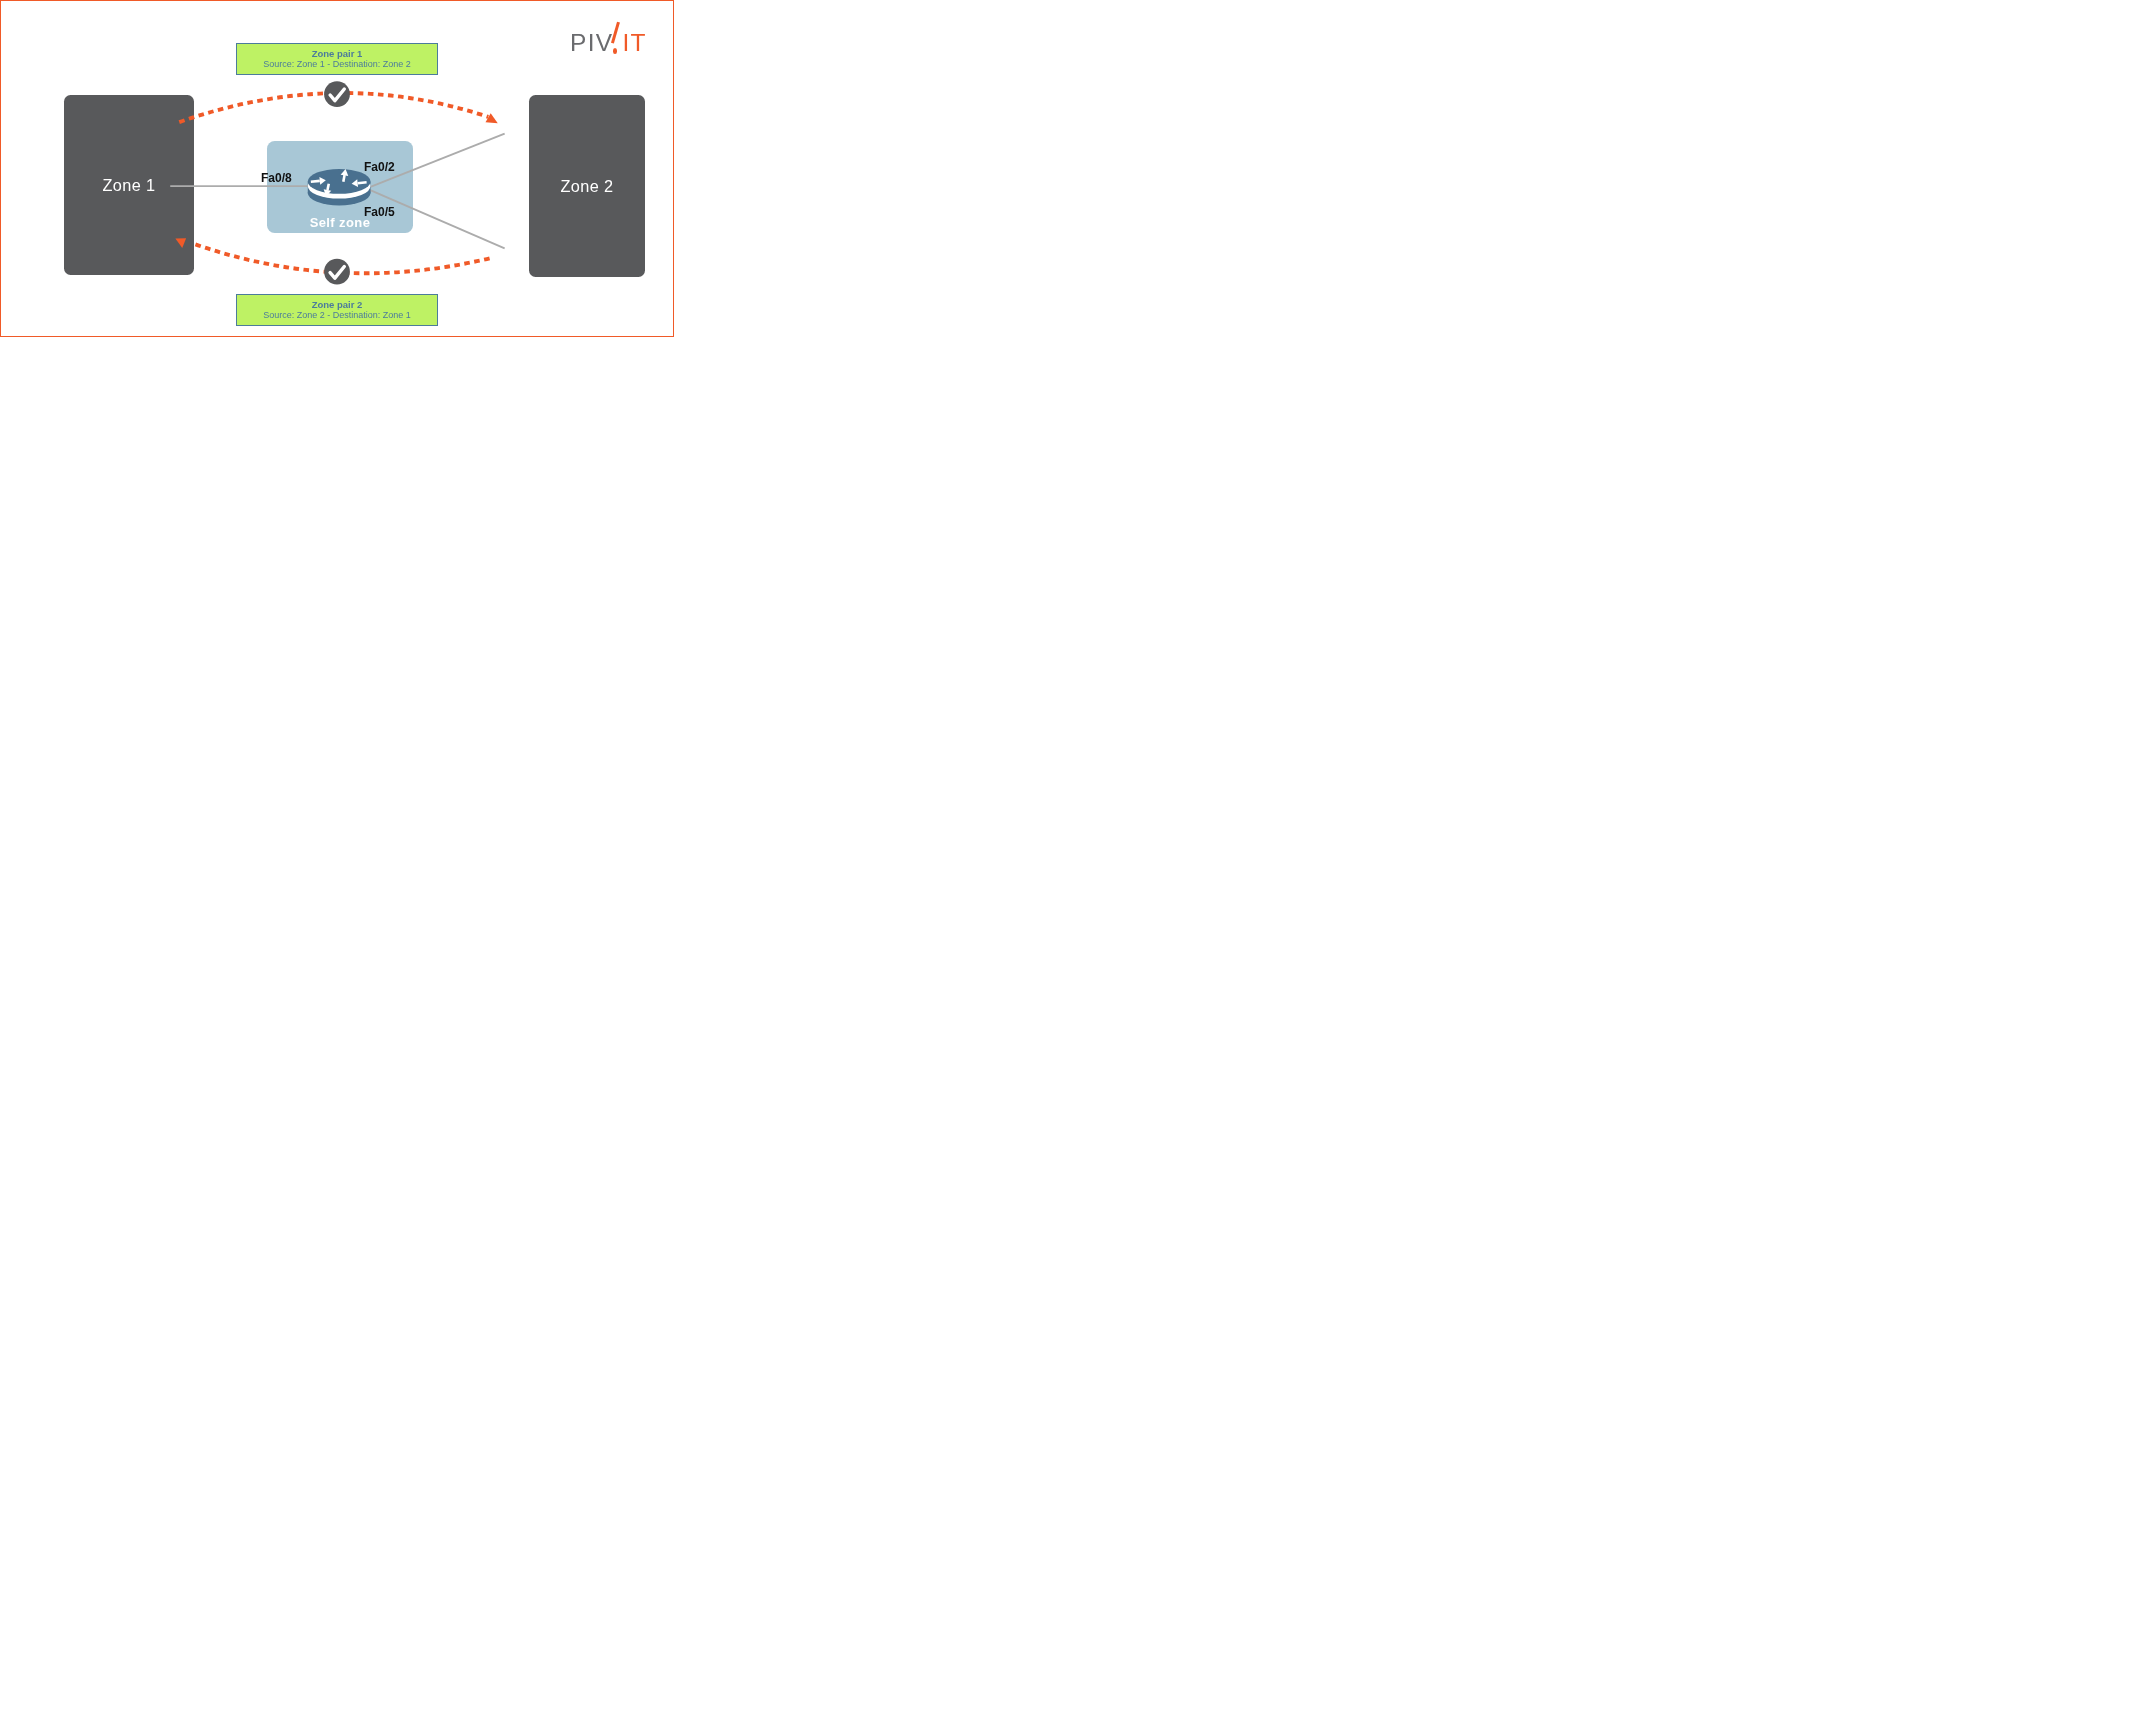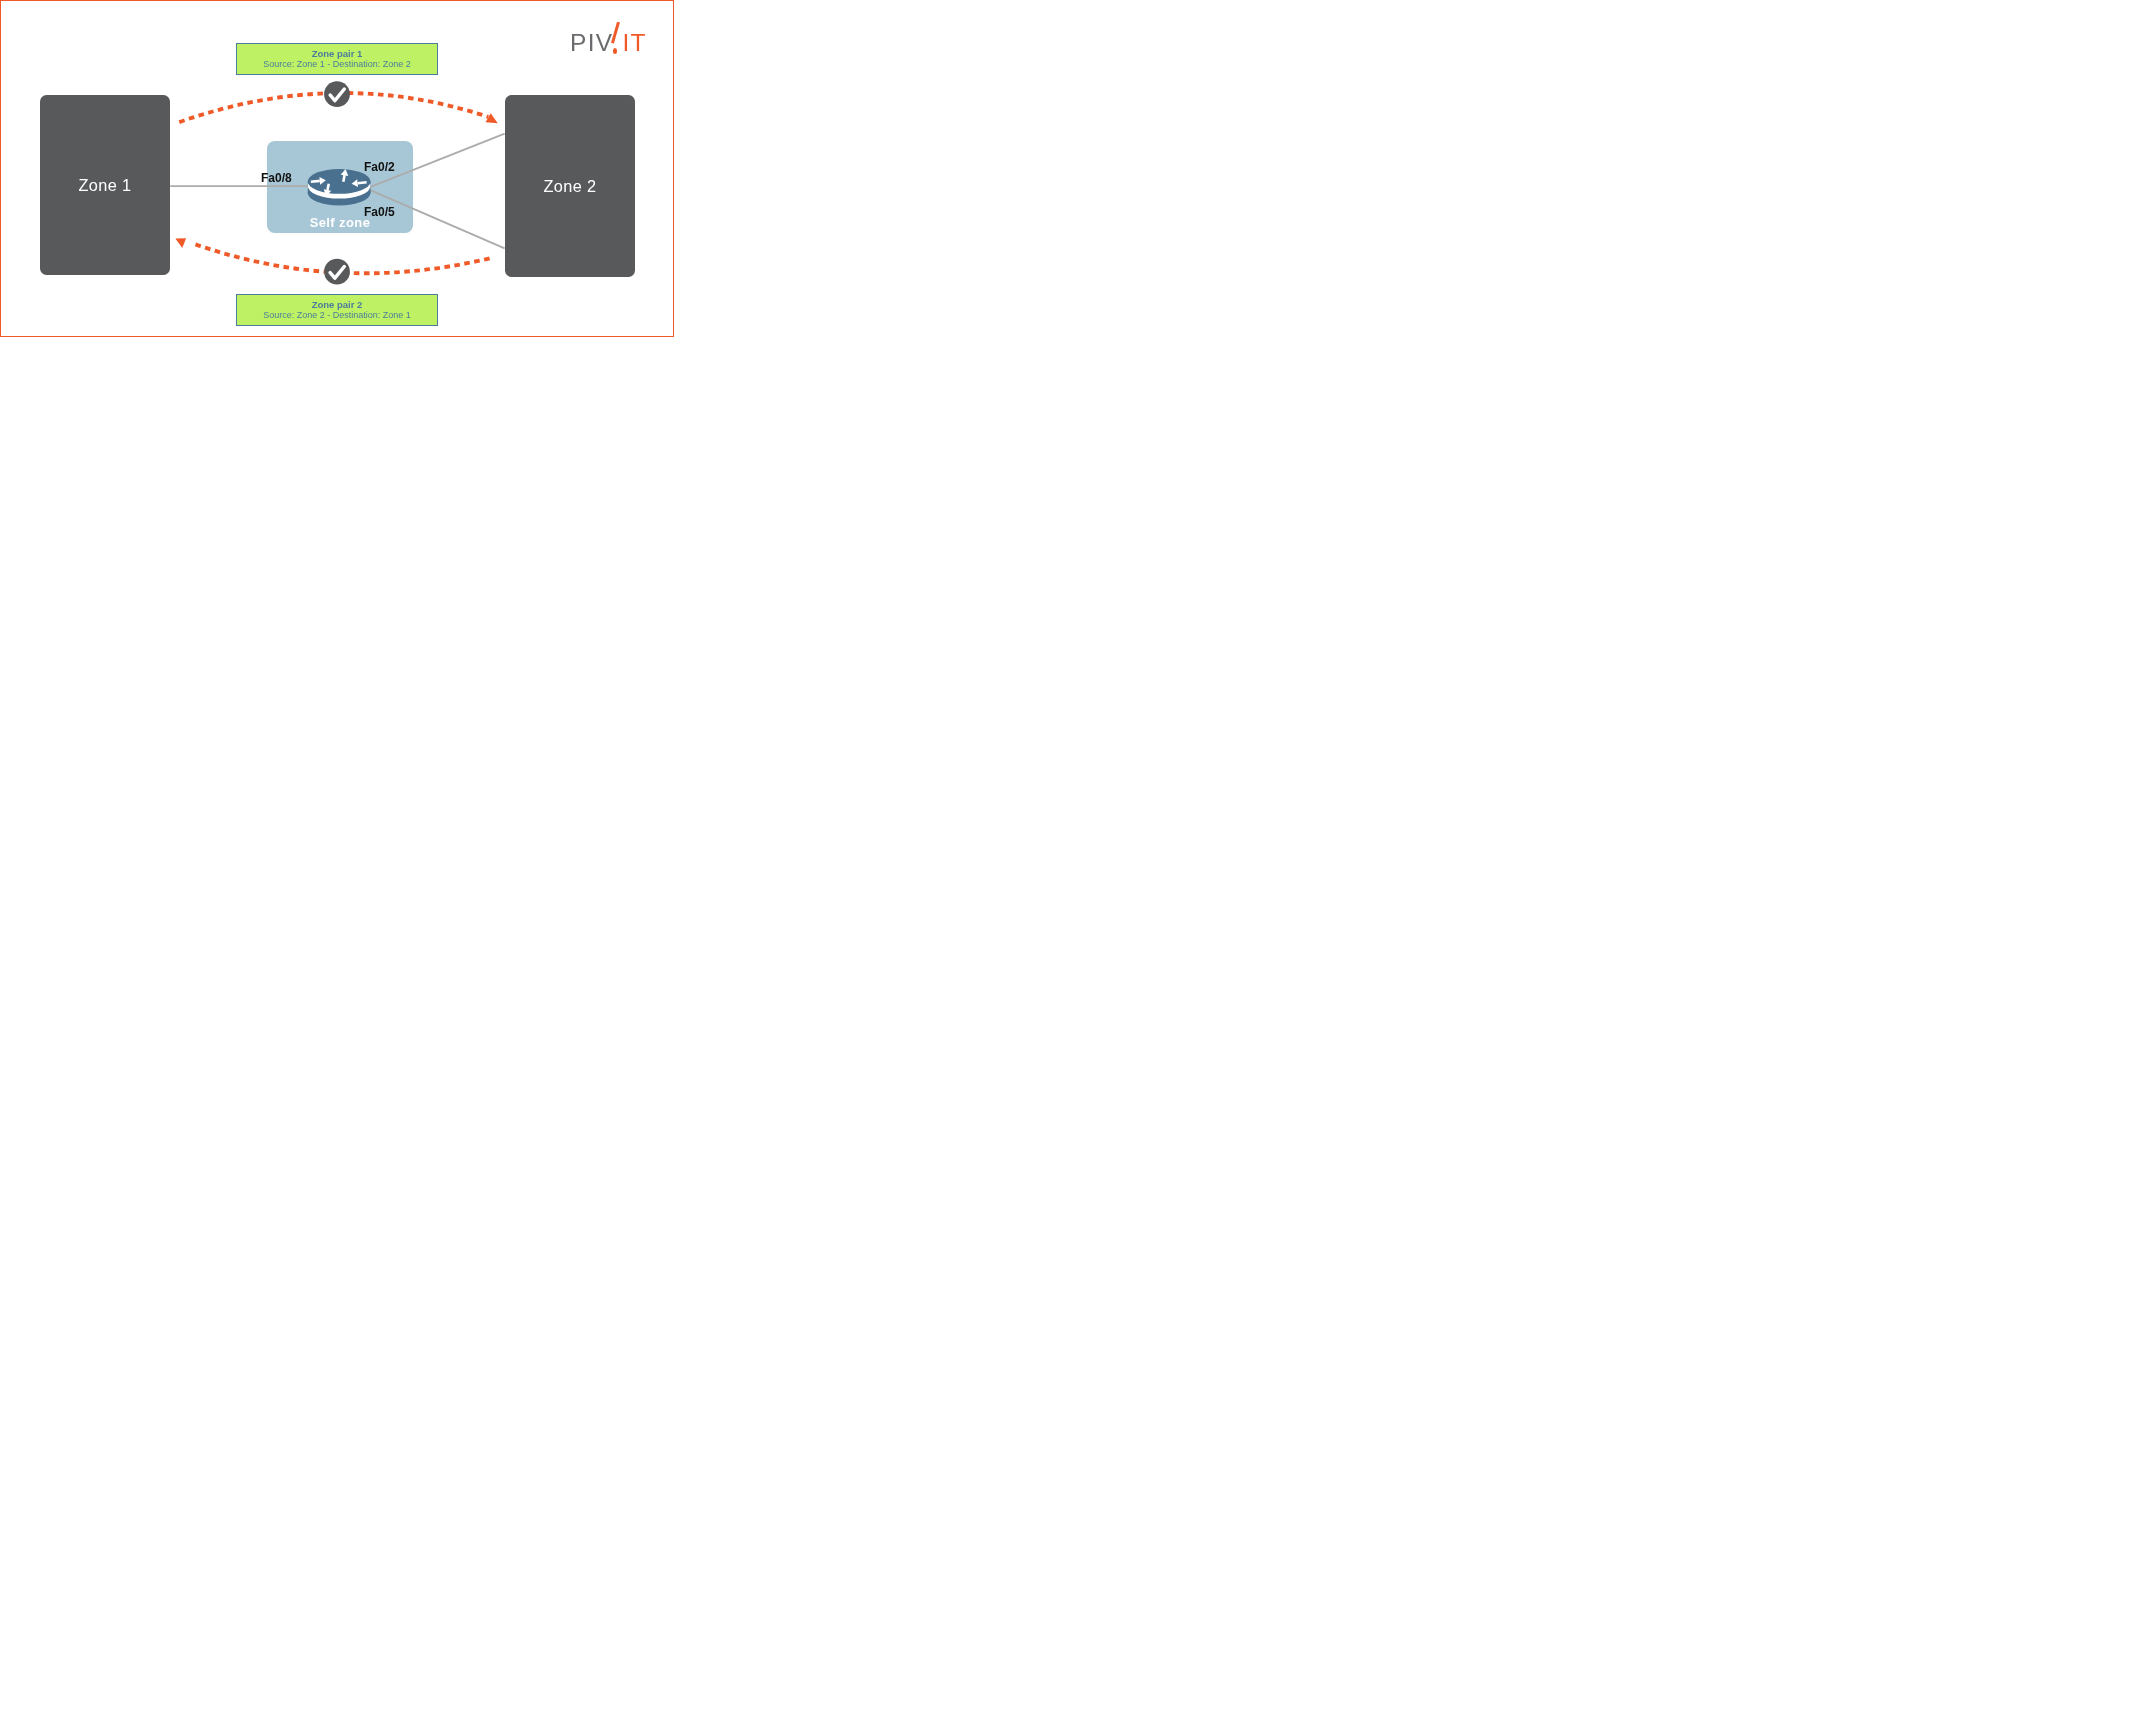--- a/index.html
+++ b/index.html
@@ -42,24 +42,24 @@
     background:var(--orange);transform:rotate(16deg);transform-origin:50% 0;
   }
   .slash-dot{
     position:absolute;left:0px;top:26px;width:4.7px;height:6px;
     border-radius:50%;background:var(--orange);
   }
   
   .zone-box{
     position:absolute;background:var(--dark-gray);border-radius:6.5px;
     display:flex;align-items:center;justify-content:center;
-    color:#fff;font-size:16.3px;font-weight:500;letter-spacing:0.4px;
+    color:#fff;font-size:16.3px;font-weight:500;letter-spacing:0.4px;margin-left:24px;
   }
   .zone1{left:40px;top:95px;width:130px;height:180px;}
-  .zone2{left:505px;top:95px;width:130px;height:182px;}
+  .zone2{left:505px;top:95px;width:116px;height:182px;}
   
   .self-zone{
     position:absolute;left:267px;top:141px;width:146px;height:92px;
     background:var(--light-blue);border-radius:7.7px;
   }
   .self-zone-label{
     position:absolute;left:267px;top:215px;width:146px;
     text-align:center;color:#fff;font-size:13px;font-weight:600;
     letter-spacing:0.4px;z-index:10;
   }

